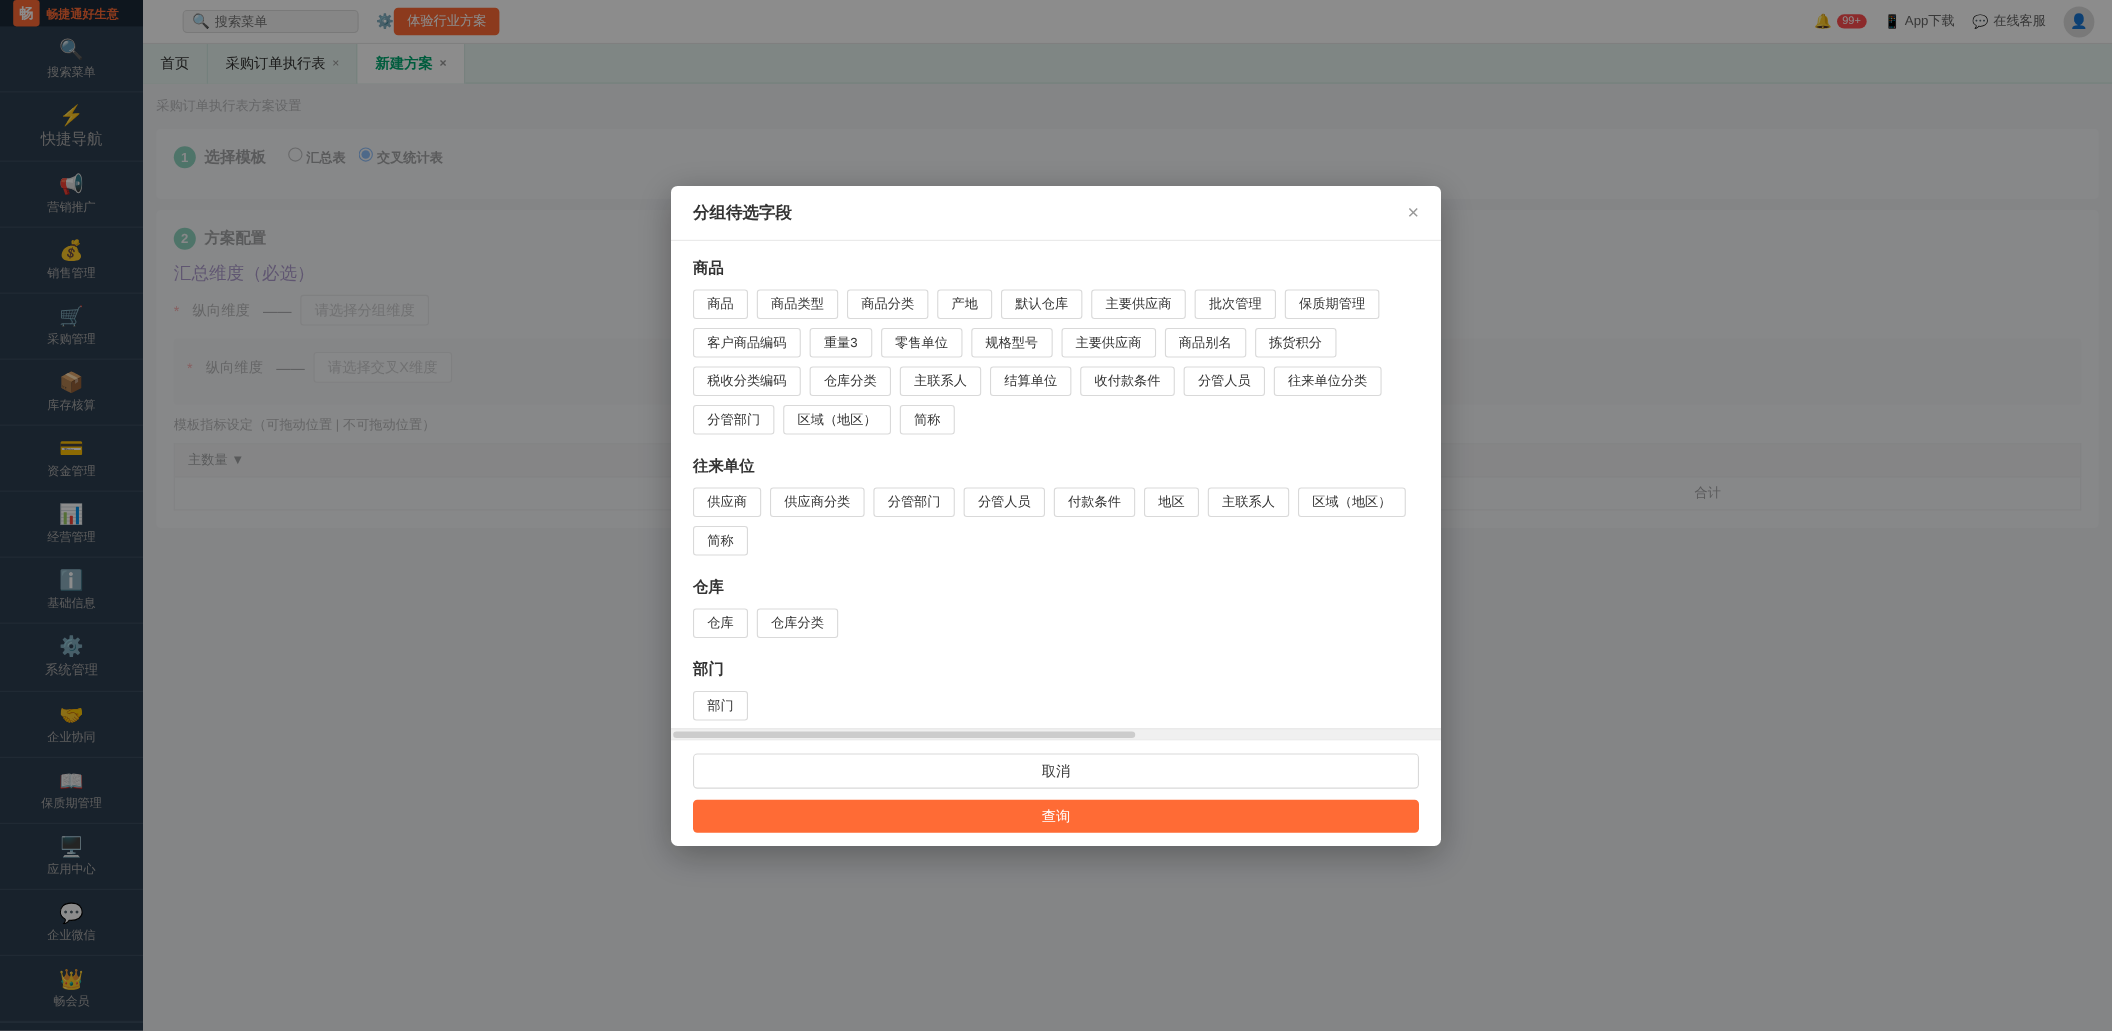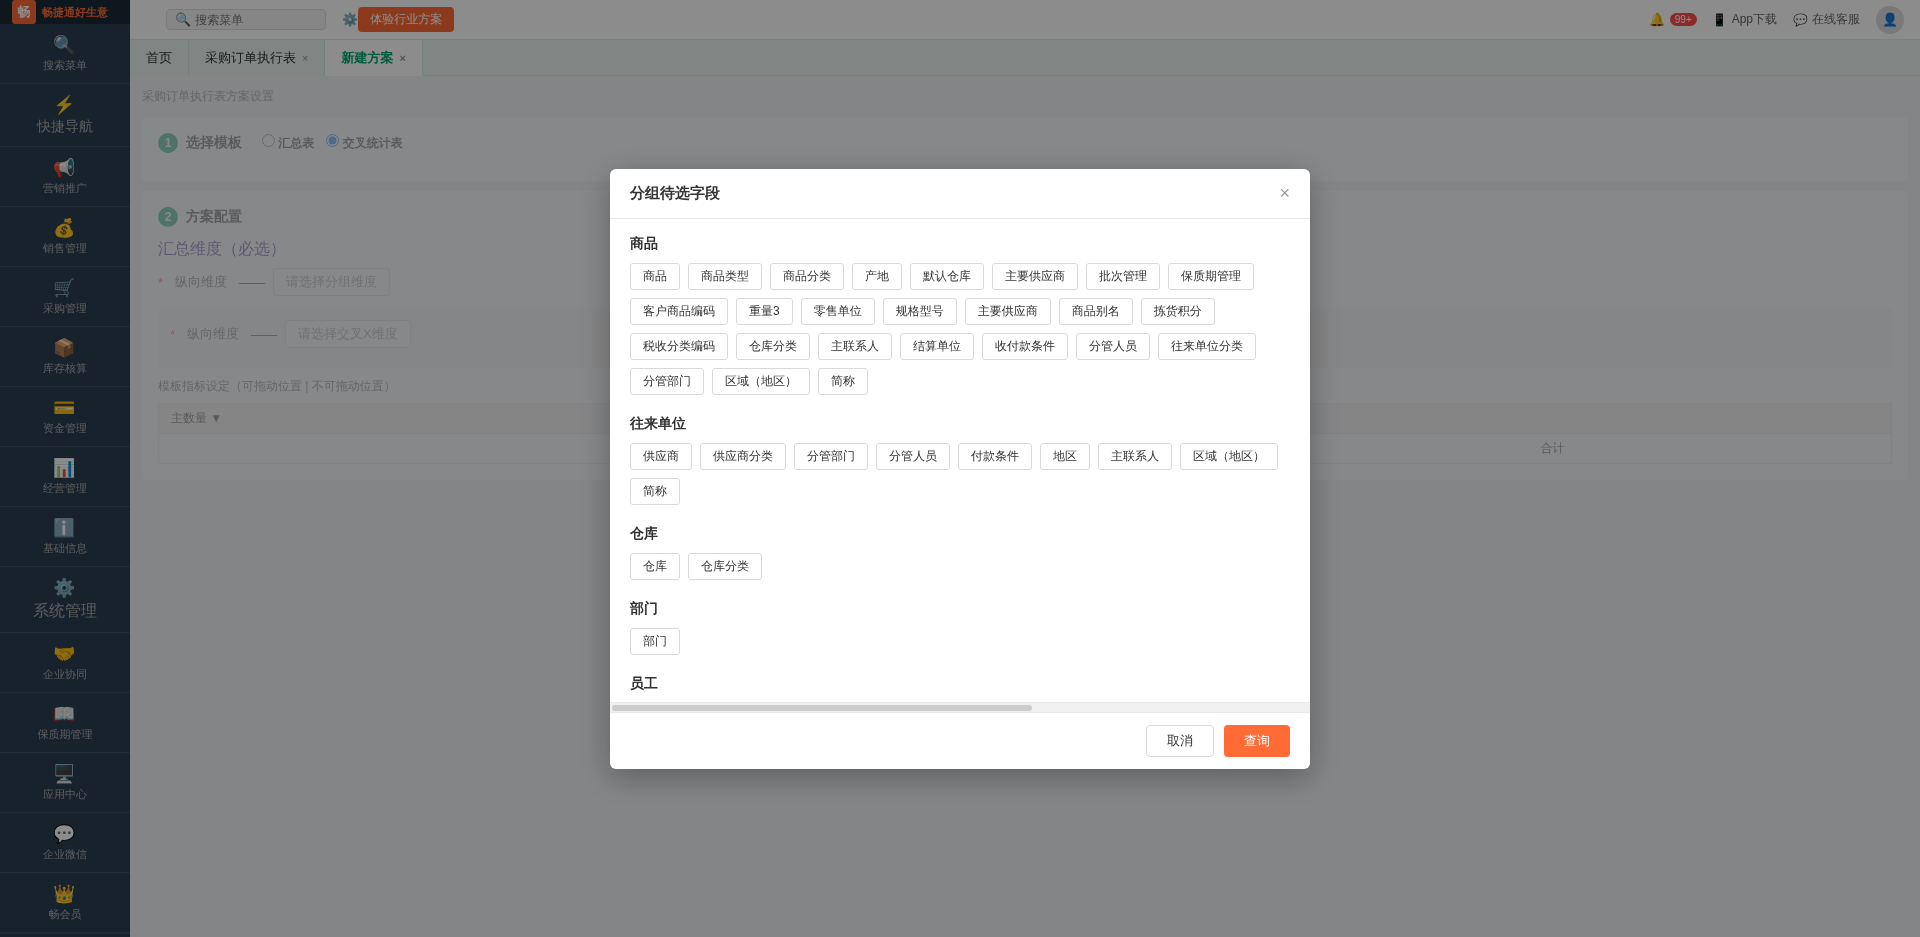--- a/index.html
+++ b/index.html
@@ -99,21 +99,21 @@
       display: flex; align-items: center; justify-content: space-between;
       padding: 14px 20px; border-bottom: 1px solid #e8e8e8; flex-shrink: 0;
     }
     .modal-title { font-size: 15px; font-weight: 600; color: #333; }
     .modal-close { cursor: pointer; color: #999; font-size: 18px; }
     .modal-body {
       padding: 16px 20px; overflow-y: auto; flex: 1;
     }
     .modal-footer {
       padding: 12px 20px; border-top: 1px solid #e8e8e8; display: flex;
-      justify-content: flex-end; gap: 10px; flex-shrink: 0;
+      justify-content: flex-end; gap: 10px; flex-shrink: 0; flex-direction: column;
     }
 
     
     .field-section { margin-bottom: 20px; }
     .section-title { font-size: 14px; font-weight: 600; color: #333; margin-bottom: 10px; }
     .field-tags { display: flex; flex-wrap: wrap; gap: 8px; }
     .field-tag {
       border: 1px solid #d9d9d9; border-radius: 3px; padding: 4px 12px;
       font-size: 12px; color: #333; cursor: pointer; background: white;
       white-space: nowrap;
@@ -190,21 +190,21 @@
       <div class="sidebar-item">
         <span class="sidebar-icon">📊</span>
         <span style="font-size:11px;">经营管理</span>
       </div>
       <div class="sidebar-item">
         <span class="sidebar-icon">ℹ️</span>
         <span style="font-size:11px;">基础信息</span>
       </div>
       <div class="sidebar-item">
         <span class="sidebar-icon">⚙️</span>
-        <span style="font-size:16px;">系统管理</span>
+        <span style="font-size:12px;">系统管理</span>
       </div>
       <div class="sidebar-item">
         <span class="sidebar-icon">🤝</span>
         <span style="font-size:11px;">企业协同</span>
       </div>
       <div class="sidebar-item">
         <span class="sidebar-icon">📖</span>
         <span style="font-size:11px;">保质期管理</span>
       </div>
       <div class="sidebar-item">

